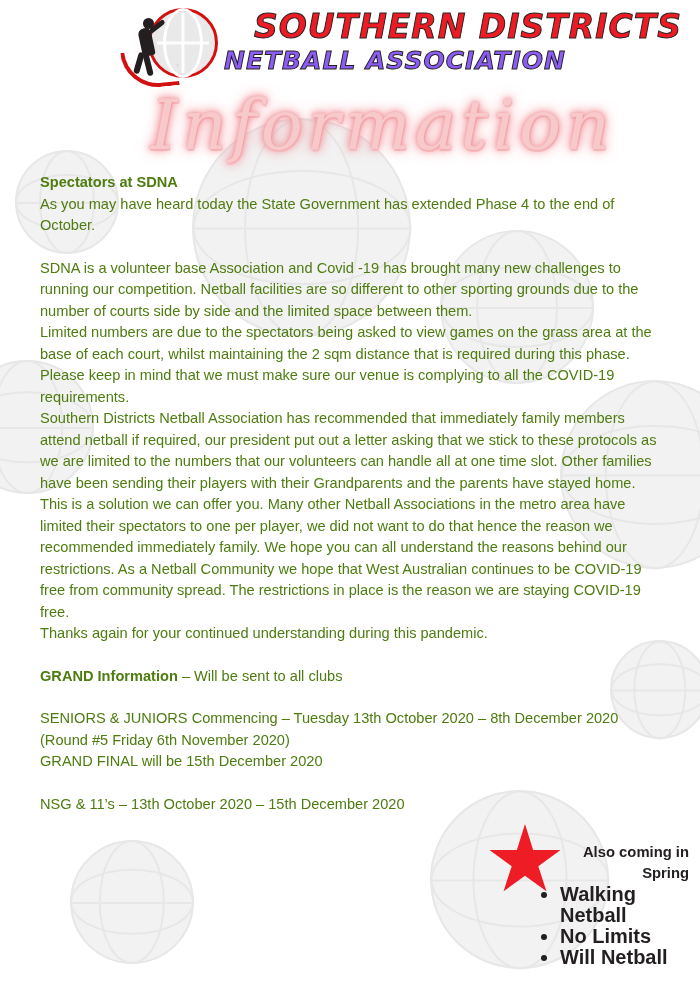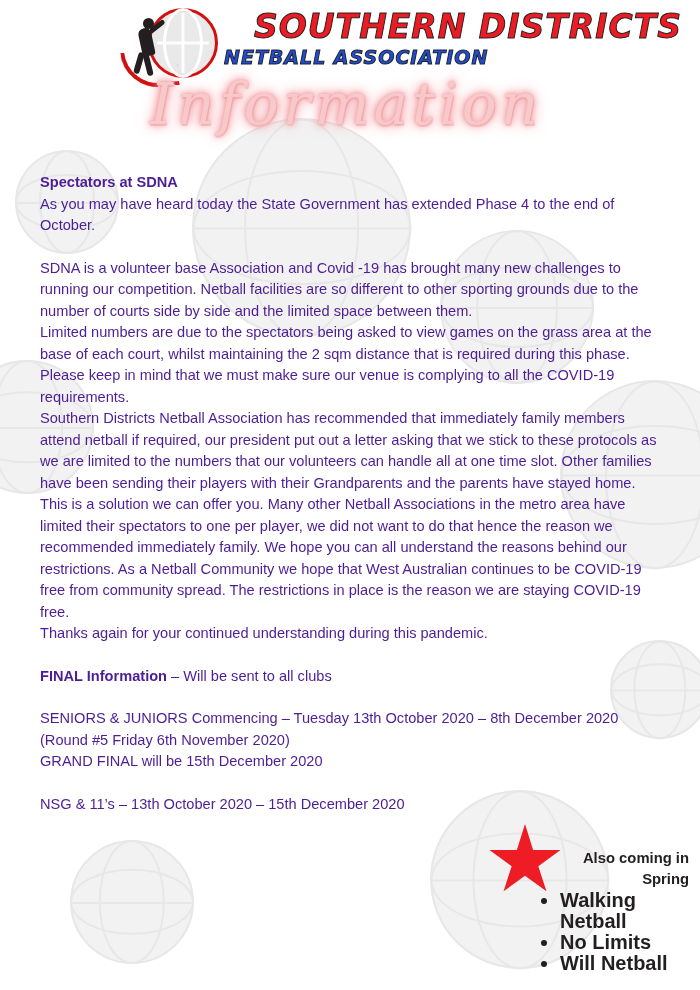--- a/index.html
+++ b/index.html
@@ -204,53 +204,53 @@
     color: #ed1c24;
     -webkit-text-stroke: 1px #231f20;
     line-height: 1.05;
     white-space: nowrap;
     margin-left: 30px;
   }
   .title-line2 {
     font-family: "DejaVu Sans", sans-serif;
     font-weight: bold;
     font-style: italic;
-    font-size: 19px;
+    font-size: 25px;
     letter-spacing: 1px;
-    color: #1d4ed8;
+    color: #8b5cf6;
     -webkit-text-stroke: 1px #231f20;
     line-height: 1.1;
     margin-top: 2px;
     white-space: nowrap;
   }
 
   .script-word {
     position: absolute;
     left: 150px;
-    top: 70px;
+    top: 84px;
     font-family: "DejaVu Serif", serif;
     font-style: italic;
-    font-size: 58px;
+    font-size: 70px;
     color: #f7c9cb;
     letter-spacing: 4px;
     text-shadow:
       0 0 2px #f4a2a6,
       0 0 6px #f08f95,
       0 0 14px #ef7d85,
       1px 2px 0 #f9d9da;
     white-space: nowrap;
   }
 
   
   .content {
     position: relative;
     padding: 0 40px;
     font-size: 14.6px;
     line-height: 21.5px;
-    color: #4c1d95;
+    color: #4d7c0f;
   }
   .content p {
     margin: 0;
   }
   .strong-head {
     font-weight: bold;
   }
   .gap {
     height: 21px;
   }
@@ -268,21 +268,21 @@
     left: 28px;
     top: -4px;
     width: 74px;
     height: 74px;
     background: #ee1c25;
     clip-path: polygon(50% 0%, 61% 35%, 98% 35%, 68% 57%, 79% 91%, 50% 70%, 21% 91%, 32% 57%, 2% 35%, 39% 35%);
   }
   .callout-text {
     position: absolute;
     left: 78px;
-    top: 20px;
+    top: 14px;
     width: 155px;
     font-weight: bold;
     font-size: 14.8px;
     line-height: 21px;
   }
   .callout-text .lead {
     text-align: right;
     padding-right: 4px;
   }
   .callout-list {
@@ -377,21 +377,21 @@
 
     <div class="gap"></div>
 
     <p>SDNA is a volunteer base Association and Covid -19 has brought many new challenges to running our competition.  Netball facilities are so different to other sporting grounds due to the number of courts side by side and the limited space between them.</p>
     <p>Limited numbers are due to the spectators being asked to view games on the grass area at the base of each court, whilst maintaining the 2 sqm distance that is required during this phase.   Please keep in mind that we must make sure our venue is complying to all the COVID-19 requirements.</p>
     <p>Southern Districts Netball Association has recommended that immediately family members attend netball if required, our president put out a letter asking that we stick to these protocols as we are limited to the numbers that our volunteers can handle all at one time slot.  Other families have been sending their players with their Grandparents and the parents have stayed home.  This is a solution we can offer you.  Many other Netball Associations in the metro area have limited their spectators to one per player, we did not want to do that hence the reason we recommended immediately family.  We hope you can all understand the reasons behind our restrictions.  As a Netball Community we hope that West Australian continues to be COVID-19 free from community spread.  The restrictions in place is the reason we are staying COVID-19 free.</p>
     <p>Thanks again for your continued understanding during this pandemic.</p>
 
     <div class="gap"></div>
 
-    <p><span class="strong-head">FINAL Information</span><span> – Will be sent to all clubs</span></p>
+    <p><span class="strong-head">GRAND Information</span><span> – Will be sent to all clubs</span></p>
 
     <div class="gap"></div>
 
     <p>SENIORS &amp; JUNIORS Commencing – Tuesday 13th October 2020 – 8th December 2020</p>
     <p>(Round #5 Friday 6th November 2020)</p>
     <p>GRAND FINAL will be 15th December 2020</p>
 
     <div class="gap"></div>
 
     <p>NSG &amp; 11’s – 13th October 2020 – 15th December 2020</p>

